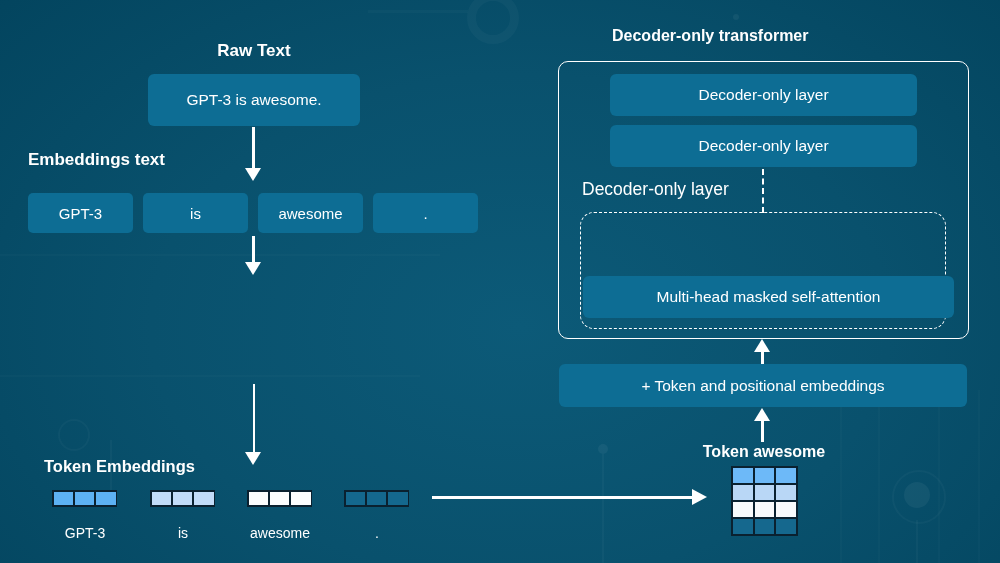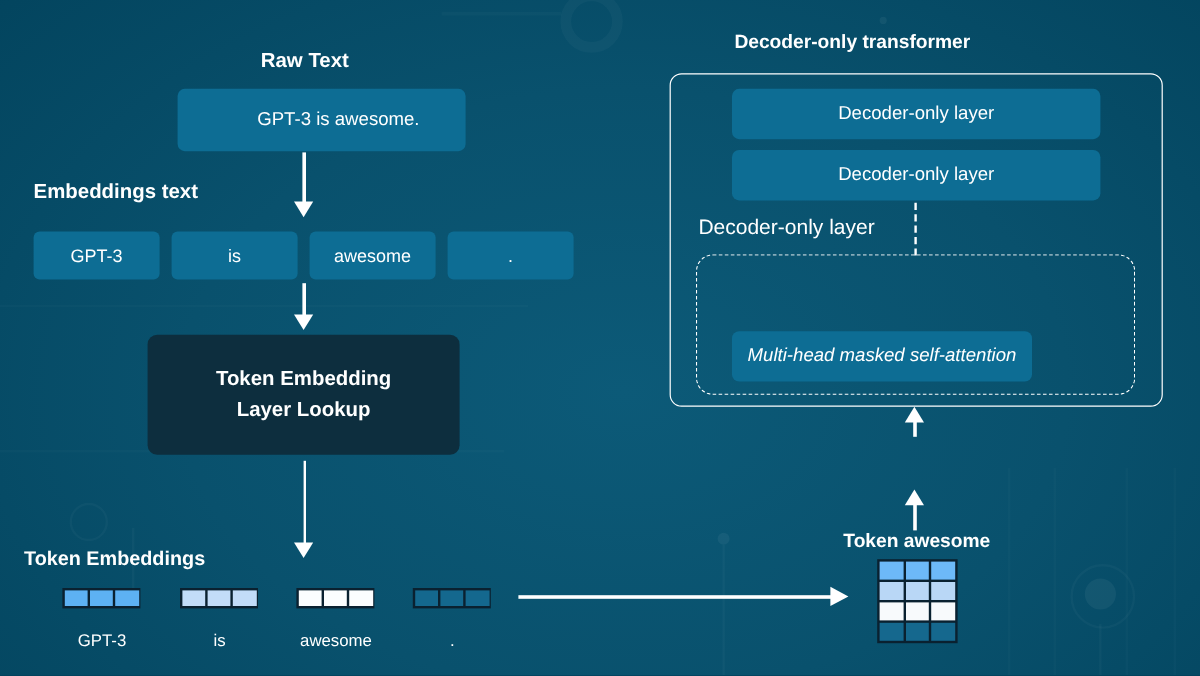--- a/index.html
+++ b/index.html
@@ -10,30 +10,30 @@
   }
   .abs { position:absolute; }
   .h { position:absolute; font-weight:bold; white-space:nowrap; }
   .box {
     position:absolute; background:#0d6d94; border-radius:6px;
     display:flex; align-items:center; justify-content:center;
     font-size:15.5px; text-align:center;
   }
   
   .raw-h   { left:148px; top:41px; width:212px; text-align:center; font-size:17px; }
-  .raw-box { left:148px; top:74px; width:212px; height:52px;padding-left:28px; }
+  .raw-box { left:148px; top:74px; width:212px; height:52px; }
   .tok-h   { left:28px; top:150px; font-size:17px; }
   .tkbox   { top:193px; width:105px; height:40px; border-radius:5px; font-size:15px; }
   .tk0 { left:28px; } .tk1 { left:143px; } .tk2 { left:258px; } .tk3 { left:373px; }
   .dark-box {
     position:absolute; left:123px; top:279px; width:260px; height:100px;
     background:#0d2e3e; border-radius:8px; display:flex; flex-direction:column;
     align-items:center; justify-content:center; font-weight:bold; font-size:17px; line-height:26px;
   }
-  .emb-h { left:20px; top:457px; font-size:16.5px; }
+  .emb-h { left:44px; top:457px; font-size:16.5px; }
   .emb-group { position:absolute; top:490px; display:flex; gap:1.5px; padding:1.5px; background:#0a2130; }
   .eg0 { left:52px; } .eg1 { left:150px; } .eg2 { left:247px; } .eg3 { left:344px; }
   .emb-cell { width:19.7px; height:13.5px; }
   .emb-label { position:absolute; top:525px; width:66px; text-align:center; font-size:14px; }
   
   .vline { position:absolute; width:2.5px; background:#fff; }
   .tri-down { position:absolute; width:0; height:0; border-left:8px solid transparent; border-right:8px solid transparent; border-top:13px solid #fff; }
   .tri-up   { position:absolute; width:0; height:0; border-left:8px solid transparent; border-right:8px solid transparent; border-bottom:13px solid #fff; }
   .tri-right{ position:absolute; width:0; height:0; border-top:8.5px solid transparent; border-bottom:8.5px solid transparent; border-left:15px solid #fff; }
   .arr1-line { left:252px; top:127px; height:42px; }
@@ -46,21 +46,21 @@
   .harr-head { left:692px; top:489px; }
   
   .dec-h { left:583px; top:27px; font-size:16px;margin-left:29px; }
   .outer-box { position:absolute; left:558px; top:61px; width:409px; height:276px; border:1.5px solid #fff; border-radius:10px; }
   .dec-box1 { left:610px; top:74px;  width:307px; height:42px; }
   .dec-box2 { left:610px; top:125px; width:307px; height:42px; }
   .dec-label { position:absolute; left:582px; top:179px; font-size:17.5px; white-space:nowrap; }
   .dash-vline { position:absolute; left:762px; top:169px; height:44px; width:0; border-left:2.5px dashed #fff; }
   .dash-box { position:absolute; left:580px; top:212px; width:364px; height:115px; border:1.5px dashed #fff; border-radius:14px; }
   .ffn-box  { left:610px; top:224px; width:307px; height:43px; }
-  .mhsa-box { left:610px; top:276px; width:250px; height:42px;font-style:italic; }
+  .mhsa-box { left:583px; top:276px; width:371px; height:42px; }
   .uarr1-head { left:754px; top:339px; }
   .uarr1-line { left:761px; top:350px; height:14px; }
   .tp-box   { left:559px; top:364px; width:408px; height:43px; }
   .uarr2-head { left:754px; top:408px; }
   .uarr2-line { left:761px; top:419px; height:23px; }
   .tm-h { left:664px; top:443px; width:200px; text-align:center; font-size:16px; }
   .matrix { position:absolute; left:731px; top:466px; display:grid; grid-template-columns:repeat(3,19.5px); grid-auto-rows:15px; gap:2px; padding:2px; background:#0a2130; }
   .watermark {
     position:absolute; left:877px; top:514px;
     font-family:"Liberation Serif", serif; font-size:19px;
@@ -99,24 +99,20 @@
 
   <div class="h tok-h">Embeddings text</div>
   <div class="box tkbox tk0">GPT-3</div>
   <div class="box tkbox tk1">is</div>
   <div class="box tkbox tk2">awesome</div>
   <div class="box tkbox tk3">.</div>
 
   <div class="vline arr2-line"></div>
   <div class="tri-down arr2-head"></div>
 
-  <div class="dark-box">
-    <div>Token Embedding</div>
-    <div>Layer Lookup</div>
-  </div>
 
   <div class="vline arr3-line"></div>
   <div class="tri-down arr3-head"></div>
 
   <div class="h emb-h">Token Embeddings</div>
 
   <div class="emb-group eg0">
     <div class="emb-cell" style="background: rgb(93, 177, 243);"></div>
     <div class="emb-cell" style="background: rgb(93, 177, 243);"></div>
     <div class="emb-cell" style="background: rgb(93, 177, 243);"></div>
@@ -152,20 +148,21 @@
   <div class="box dec-box2">Decoder-only layer</div>
   <div class="dec-label">Decoder-only layer</div>
   <div class="dash-vline"></div>
 
   <div class="dash-box"></div>
   <div class="box mhsa-box">Multi-head masked self-attention</div>
 
   <div class="tri-up uarr1-head"></div>
   <div class="vline uarr1-line"></div>
 
+  <div class="box tp-box">+ Token and positional embeddings</div>
 
   <div class="tri-up uarr2-head"></div>
   <div class="vline uarr2-line"></div>
 
   <div class="h tm-h">Token awesome</div>
   <div class="matrix">
     <div style="background: rgb(109, 185, 248);"></div>
     <div style="background: rgb(109, 185, 248);"></div>
     <div style="background: rgb(109, 185, 248);"></div>
     <div style="background: rgb(185, 215, 246);"></div>

